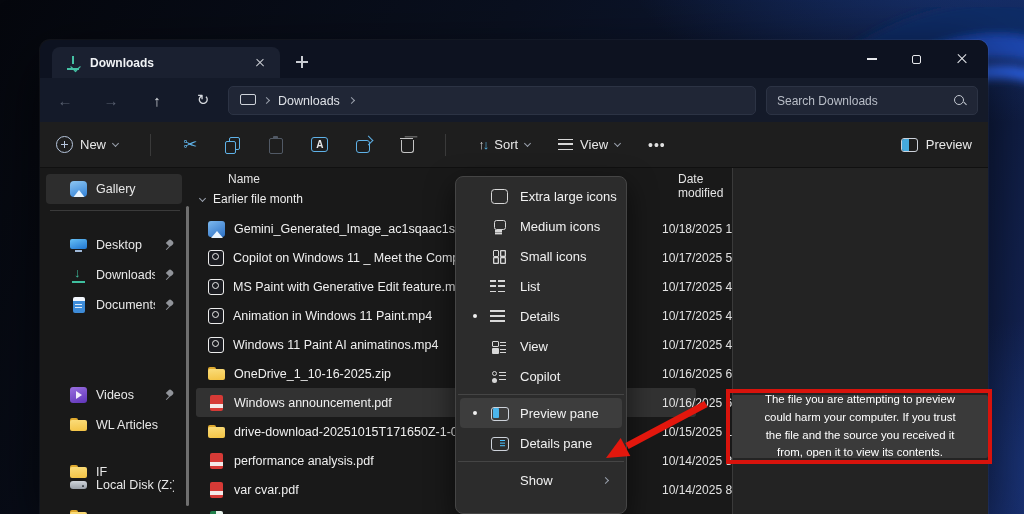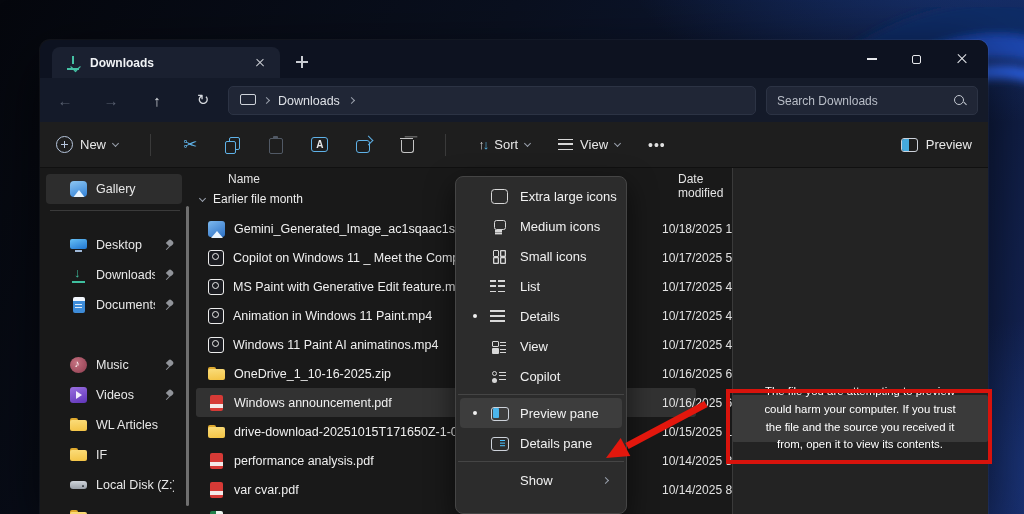--- a/index.html
+++ b/index.html
@@ -149,21 +149,21 @@
   .fi-image::after { content:""; position:absolute; left:3px; bottom:-1px; width:0; height:0; border-left:6px solid transparent; border-right:6px solid transparent; border-bottom:7px solid #eaf4fd; }
   .fi-video { width:16px; border-radius:3px; background:#1b1c21; border:1.6px solid #ececec; }
   .fi-video::after { content:""; position:absolute; left:3px; top:2.6px; width:5px; height:5px; border:1.8px solid #ececec; border-radius:50%; }
   .fi-pdf::before { content:""; position:absolute; left:2px; top:0; width:13px; height:16px; border-radius:2px; background:#d63a36; }
   .fi-pdf::after { content:""; position:absolute; left:2px; top:9px; width:13px; height:4px; background:#f4e9e8; }
   .fi-xlsx::before { content:""; position:absolute; left:2px; top:0; width:13px; height:16px; border-radius:2px; background:linear-gradient(90deg,#1f7e4a 45%,#e9f5ee 45%); }
   .fi-xlsx::after { content:"\00D7"; position:absolute; left:3.4px; top:2.4px; color:#fff; font-size:9px; font-weight:bold; }
 
   
   .previewpane { position:absolute; left:692px; top:0; right:0; bottom:0; background:#232323; border-left:1px solid #3a3a3a; }
-  .warnbox { position:absolute; left:732px; top:395px; width:256px; height:47px; background:#3a3a3a; border-radius:2px;
+  .warnbox { position:absolute; left:732px; top:395px; width:256px; height:63px; background:#3a3a3a; border-radius:2px;
     color:#fff; font-size:11.4px; line-height:1.55; text-align:center; display:flex; align-items:center; padding:4px 24px; z-index:30; }
   .redrect { position:absolute; left:726px; top:389px; width:266px; height:75px; border:4px solid #d8130c; z-index:40; pointer-events:none; }
 
   
   .menu { position:absolute; left:455px; top:176px; width:172px; height:338px; background:#2c2c2c;
     border:1px solid #454545; border-radius:8px; box-shadow:0 10px 28px rgba(0,0,0,.6); z-index:20; padding-top:4px; overflow:hidden; }
   .mitem { position:relative; height:30px; margin:0 4px; border-radius:4px; display:flex; align-items:center; color:#f1f1f1; font-size:13px; }
   .mitem.hl { background:#3d3d3d; }
   .bullet { width:30px; flex:none; display:flex; justify-content:center; }
   .bullet.on::before { content:""; width:4.6px; height:4.6px; border-radius:50%; background:#f1f1f1; }
@@ -305,35 +305,30 @@
         <div class="sitem" style="top:92px">
           <span class="si si-downloads"></span>
           <span class="lbl">Downloads</span>
           <span class="pin"></span>
         </div>
         <div class="sitem" style="top:122px">
           <span class="si si-documents"></span>
           <span class="lbl">Documents</span>
           <span class="pin"></span>
         </div>
-        <div class="sitem" style="top:182px">
-          <span class="si si-music"></span>
-          <span class="lbl">Music</span>
-          <span class="pin"></span>
-        </div>
         <div class="sitem" style="top:212px">
           <span class="si si-videos"></span>
           <span class="lbl">Videos</span>
           <span class="pin"></span>
         </div>
         <div class="sitem" style="top:242px">
           <span class="si si-folder"></span>
           <span class="lbl">WL Articles</span>
         </div>
-        <div class="sitem" style="top:272px">
+        <div class="sitem" style="top:289px">
           <span class="si si-folder"></span>
           <span class="lbl">IF</span>
         </div>
         <div class="sitem" style="top:302px">
           <span class="si si-drive"></span>
           <span class="lbl">Local Disk (Z:)</span>
         </div>
         <div class="sitem" style="top:334px">
           <span class="si si-folder"></span>
         </div>

